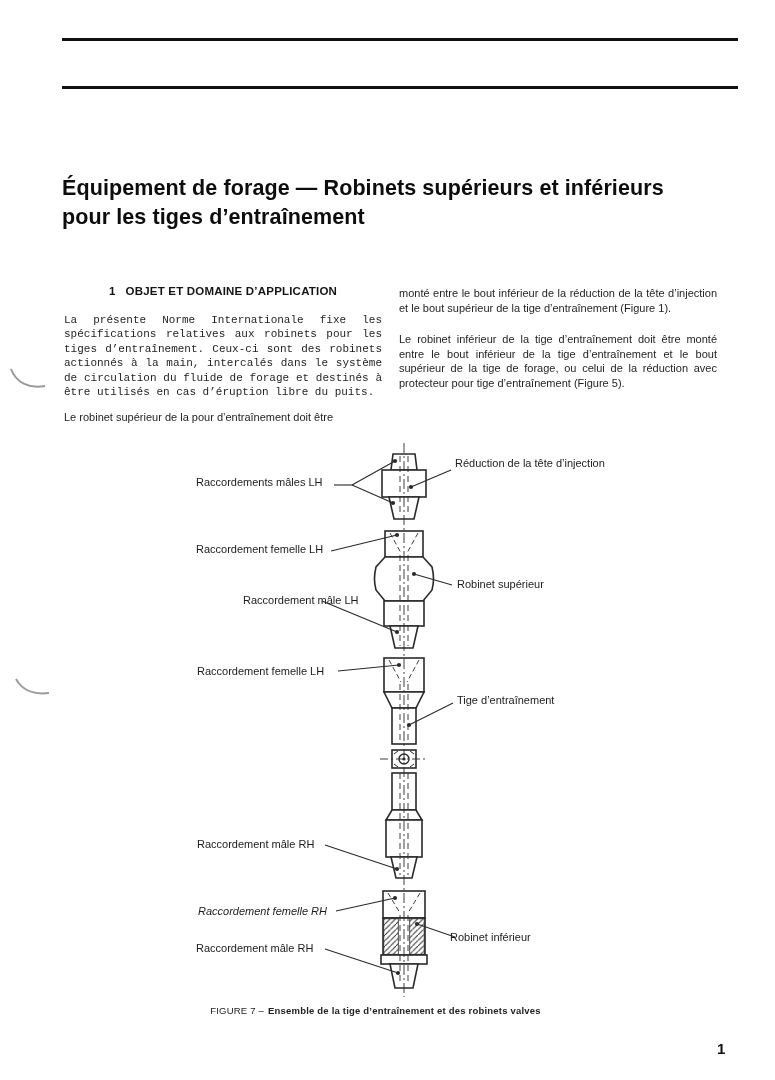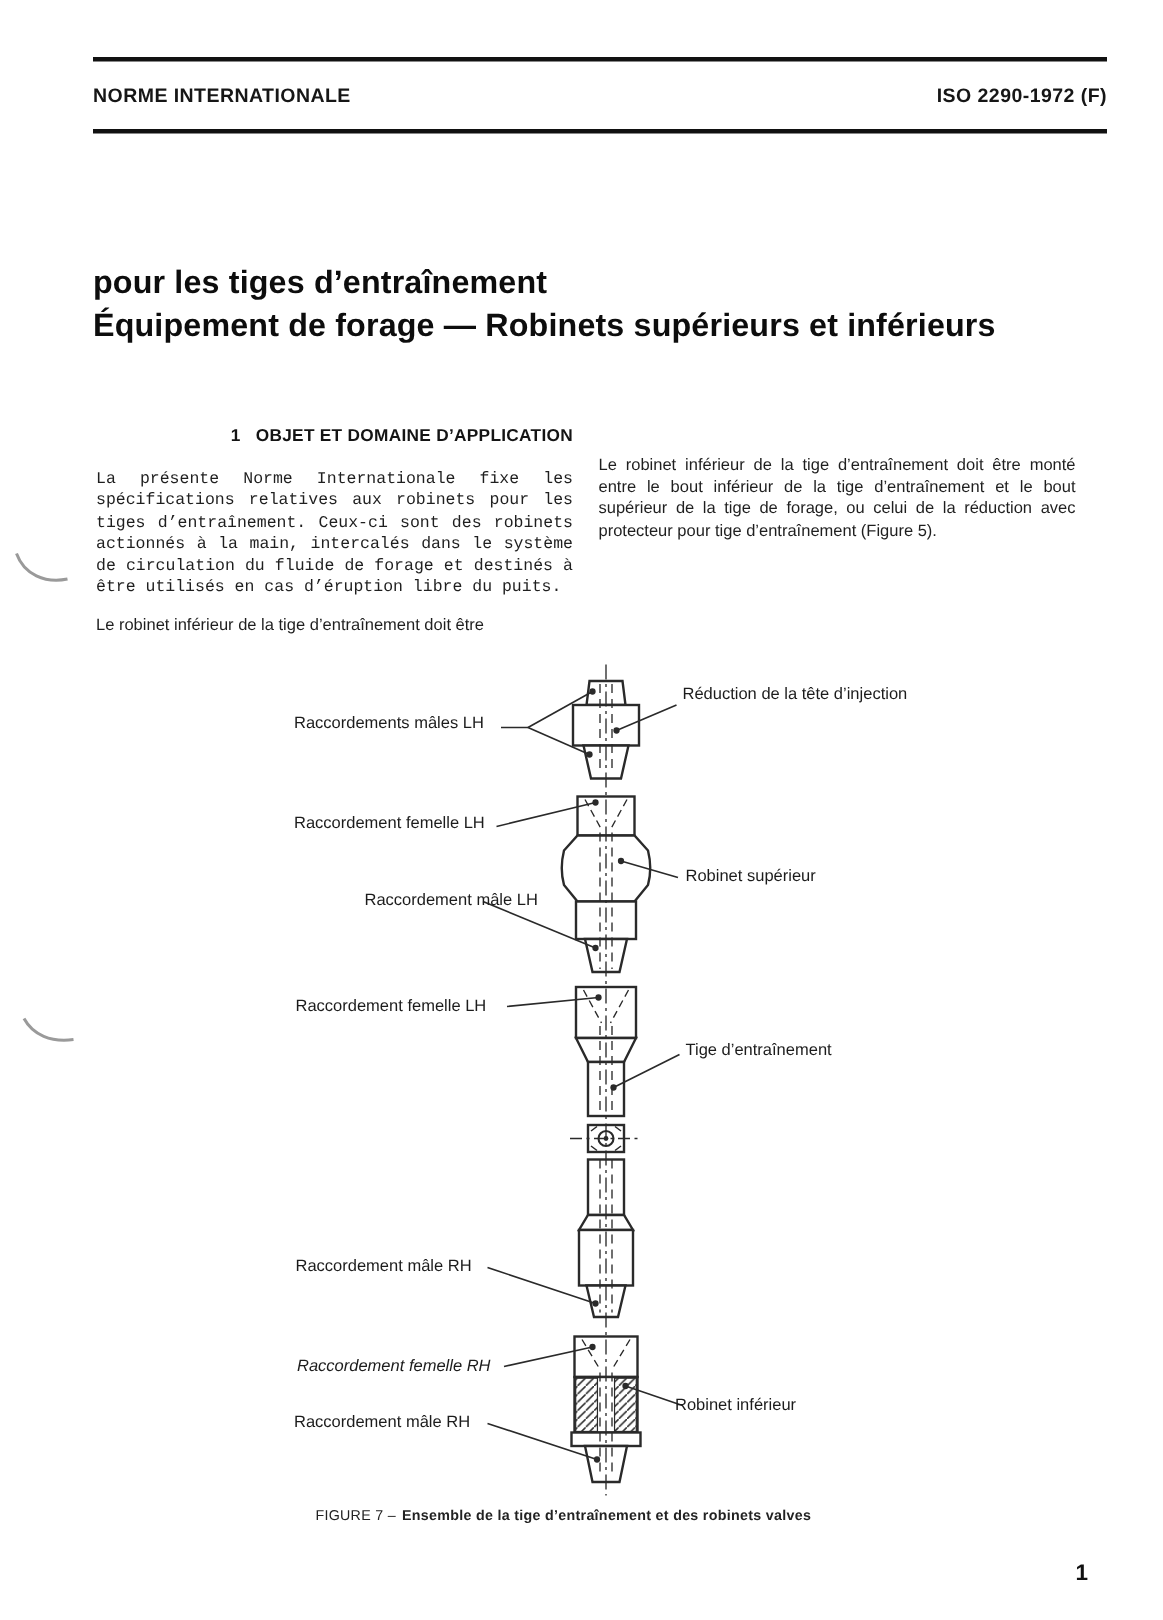--- a/index.html
+++ b/index.html
@@ -10,61 +10,58 @@
   }
   .rule{position:absolute; left:62px; width:676px; height:3px; background:#111;}
   .hdr-row{position:absolute; left:62px; top:56px; width:676px; display:flex; justify-content:space-between;}
   .hdr-txt{font-size:13px; font-weight:bold; letter-spacing:.3px; color:#161616;}
   .title{position:absolute; left:62px; top:174px; width:680px;
     font-size:21.5px; font-weight:bold; line-height:29px; color:#0d0d0d; letter-spacing:.1px;}
   .cols{position:absolute; left:64px; top:284px; width:656px;}
   .col{position:absolute; top:0; width:318px; font-size:11px; line-height:14.5px; text-align:justify; color:#1f1f1f;}
   .col-left{left:0;}
   .col-right{left:335px; top:2px;}
-  .sec-head{font-size:11.5px; font-weight:bold; text-align:right; letter-spacing:.2px; color:#141414;}
+  .sec-head{font-size:11.5px; font-weight:bold; text-align:center; letter-spacing:.2px; color:#141414;}
   .sec-head .num{margin-right:10px;}
   .col p{margin:0;}
   .col-left p.p1{margin-top:14px;font-family:Liberation Mono, monospace;}
   .col-left p.p2{margin-top:10px;}
   .col-right p.p2{margin-top:17px;}
   .fig-label{position:absolute; font-size:11px; white-space:nowrap; color:#1c1c1c;}
   .caption{position:absolute; left:0; top:1005px; width:775px; text-align:center;
     font-size:9.5px; letter-spacing:.2px; color:#222; transform:translateX(-12px);}
   .caption .cap-bold{font-weight:bold; margin-left:4px;}
   .pageno{position:absolute; left:717px; top:1040px; font-size:15px; font-weight:bold; color:#111;}
   svg{position:absolute;}
   .drawing-svg{left:0; top:435px;}
   .marks-svg{left:0; top:360px;}
 </style>
 </head>
 <body>
 
 <div class="page">
 
   <div class="rule" style="top:38px;"></div>
-  <div class="hdr-row">
-    <span class="hdr-txt">NORME INTERNATIONALE</span>
-    <span class="hdr-txt">ISO 2290-1972 (F)</span>
-  </div>
   <div class="rule" style="top:86px;"></div>
 
   <div class="title">
+    <div>Équipement de forage — Robinets supérieurs et inférieurs</div>
     <div>pour les tiges d’entraînement</div>
-    <div>Équipement de forage — Robinets supérieurs et inférieurs</div>
   </div>
 
   <div class="cols">
     <div class="col col-left">
       <div class="sec-head">
         <span class="num">1</span><span>OBJET ET DOMAINE D’APPLICATION</span>
       </div>
       <p class="p1">La présente Norme Internationale fixe les spécifications relatives aux robinets pour les tiges d’entraînement. Ceux-ci sont des robinets actionnés à la main, intercalés dans le système de circulation du fluide de forage et destinés à être utilisés en cas d’éruption libre du puits.</p>
-      <p class="p2">Le robinet inférieur de la tige d’entraînement doit être</p>
+      <p class="p2">Le robinet supérieur de la pour d’entraînement doit être</p>
     </div>
     <div class="col col-right">
+      <p class="p1">monté entre le bout inférieur de la réduction de la tête d’injection et le bout supérieur de la tige d’entraînement (Figure 1).</p>
       <p class="p2">Le robinet inférieur de la tige d’entraînement doit être monté entre le bout inférieur de la tige d’entraînement et le bout supérieur de la tige de forage, ou celui de la réduction avec protecteur pour tige d’entraînement (Figure 5).</p>
     </div>
   </div>
 
   <svg class="marks-svg" width="60" height="340" viewBox="0 360 60 340">
     <path d="M11,369 C16,383 30,389 45,386" fill="none" stroke="#9a9a9a" stroke-width="2"></path>
     <path d="M16,679 C22,690 34,695 49,693" fill="none" stroke="#9a9a9a" stroke-width="2"></path>
   </svg>
 
   <svg class="drawing-svg" width="775" height="570" viewBox="0 435 775 570">

